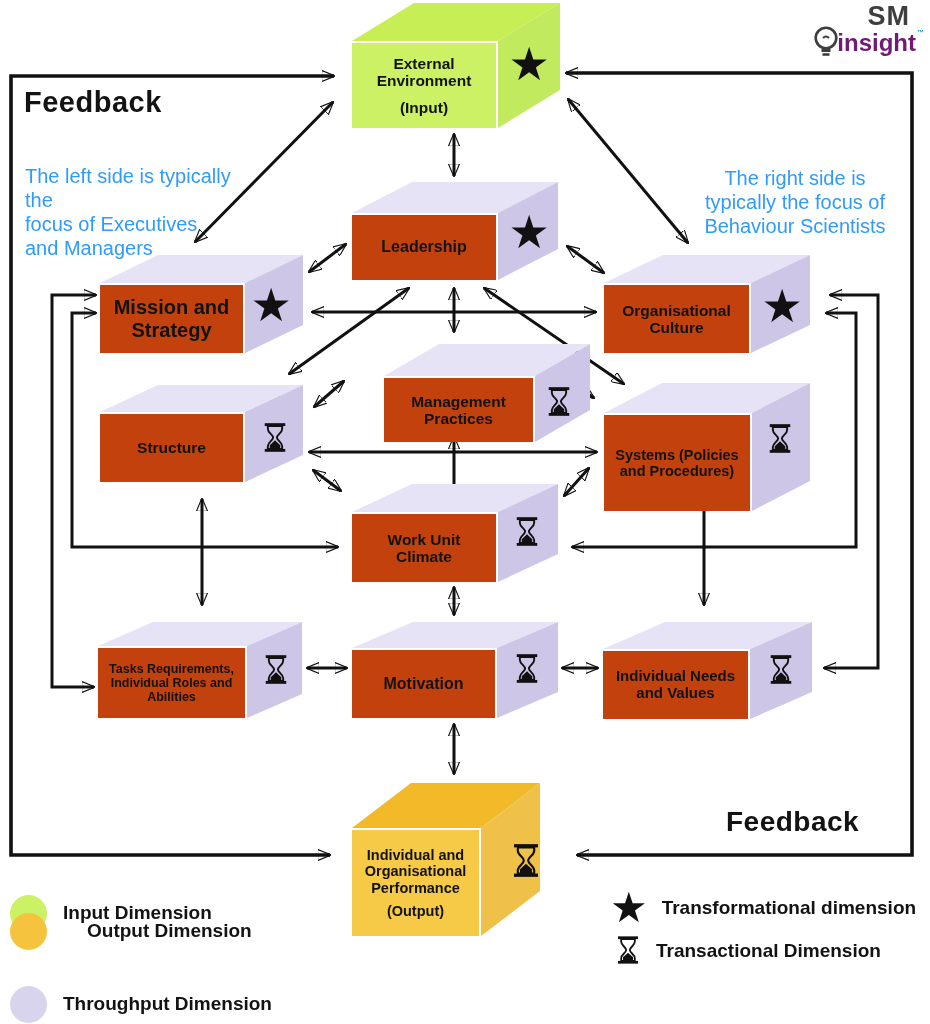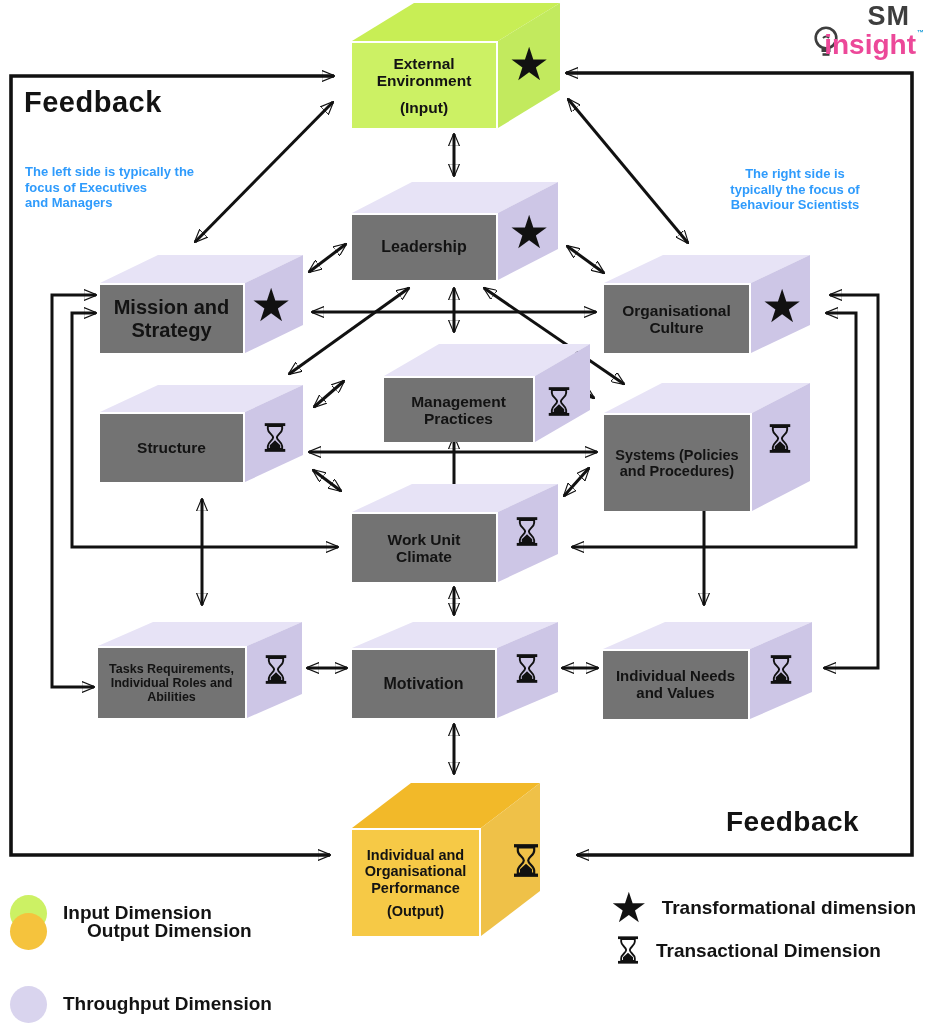--- a/index.html
+++ b/index.html
@@ -15,46 +15,46 @@
   
   .box{position:absolute;z-index:2;border-radius:14px;}
   .face{position:absolute;}
   .face.top{left:0;top:0;right:0;height:var(--dy);
     clip-path:polygon(0 100%, var(--dx) 0, 100% 0, calc(100% - var(--dx)) 100%);}
   .face.side{top:0;right:0;width:var(--dx);height:100%;
     clip-path:polygon(0 var(--dy), 100% 0, 100% calc(100% - var(--dy)), 0 100%);}
   .face.front{left:0;top:var(--dy);right:var(--dx);bottom:0;
     border-top:2px solid #fff;border-right:2px solid #fff;
     display:flex;flex-direction:column;align-items:center;justify-content:center;padding:2px;}
-  .purple .top{background:#e7e3f6}.purple .side{background:#cdc6e6}.purple .front{background:#737373}
+  .purple .top{background:#e7e3f6}.purple .side{background:#cdc6e6}.purple .front{background:#c2410c}
   .green  .top{background:#c8ee55}.green  .side{background:#c2ea5e}.green  .front{background:#ccf164}
   .orange .top{background:#f2b929}.orange .side{background:#efc148}.orange .front{background:#f6c946}
   .btitle{font-weight:700;text-align:center;white-space:pre-line;line-height:1.13;}
   .bsub{font-weight:700;text-align:center;margin-top:9px;}
   .icon{position:absolute;transform:translate(-50%,-50%);line-height:1;z-index:3;}
   .star{font-size:46px;color:#111;font-family:"DejaVu Sans",sans-serif;}
 
   
   .feedback{position:absolute;font-weight:700;font-size:29px;letter-spacing:.5px;z-index:2;}
-  .note{position:absolute;font-weight:700;font-size:13px;line-height:1.2;color:#2f9bfc;
+  .note{position:absolute;font-weight:400;font-size:20px;line-height:1.2;color:#2f9bfc;
     white-space:pre-line;z-index:2;}
   .watermark{position:absolute;left:683px;top:485px;font-weight:700;font-size:16px;
     color:#cfe1f5;z-index:0;}
 
   
   .litem{position:absolute;display:flex;align-items:center;gap:16px;height:40px;z-index:2;}
   .sw{width:37px;height:37px;border-radius:50%;flex:0 0 auto;}
   .sw.g{background:#ccf164}.sw.o{background:#f5c33d}.sw.p{background:#d9d4ee}
   .llabel{font-weight:700;font-size:19px;white-space:nowrap;}
   .lstar{font-size:42px;color:#111;flex:0 0 auto;font-family:"DejaVu Sans",sans-serif;line-height:1;}
 
   
   .logo{position:absolute;left:806px;top:5px;width:118px;height:62px;z-index:2;}
   .logo-sm{position:absolute;right:14px;top:-4px;font-weight:700;font-size:27px;color:#3e3e3e;letter-spacing:1px;}
-  .logo-insight{position:absolute;right:8px;top:24px;font-weight:700;font-size:28px;color:#ec4899;}
+  .logo-insight{position:absolute;right:8px;top:24px;font-weight:700;font-size:24px;color:#701a75;}
   .logo-tm{position:absolute;right:0px;top:24px;font-size:7px;color:#1a9bd7;font-weight:700;}
   .logo-bulb{position:absolute;left:6px;top:20px;}
 </style>
 </head>
 <body>
 
 <div class="watermark">Burke</div>
 
 <svg class="arrows" width="930" height="1024" viewBox="0 0 930 1024">
   <defs>

